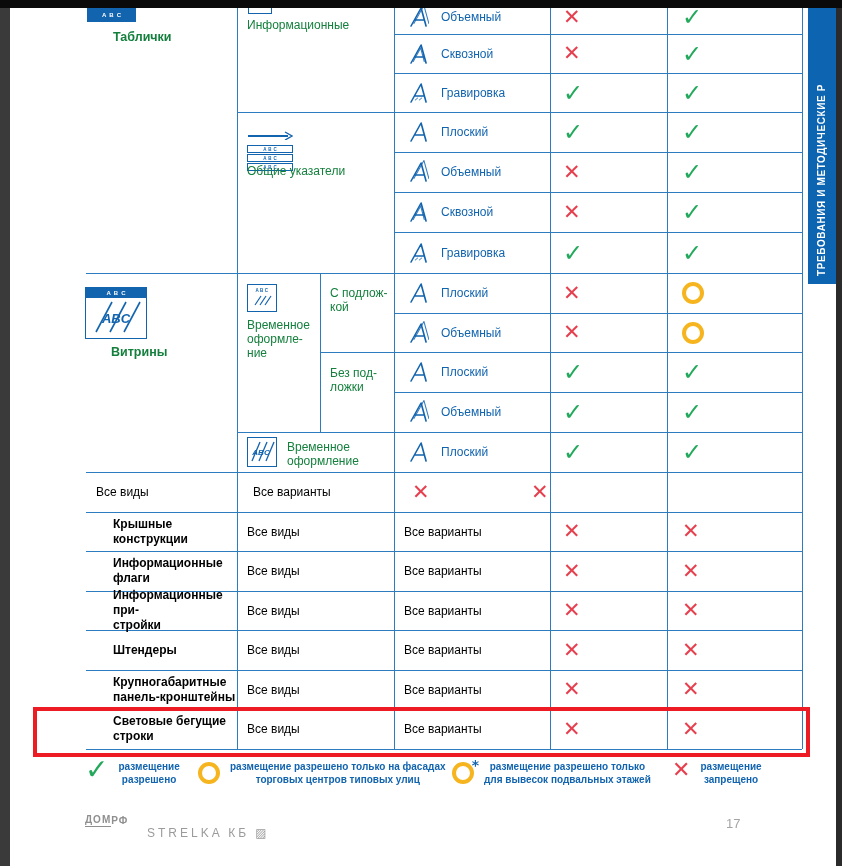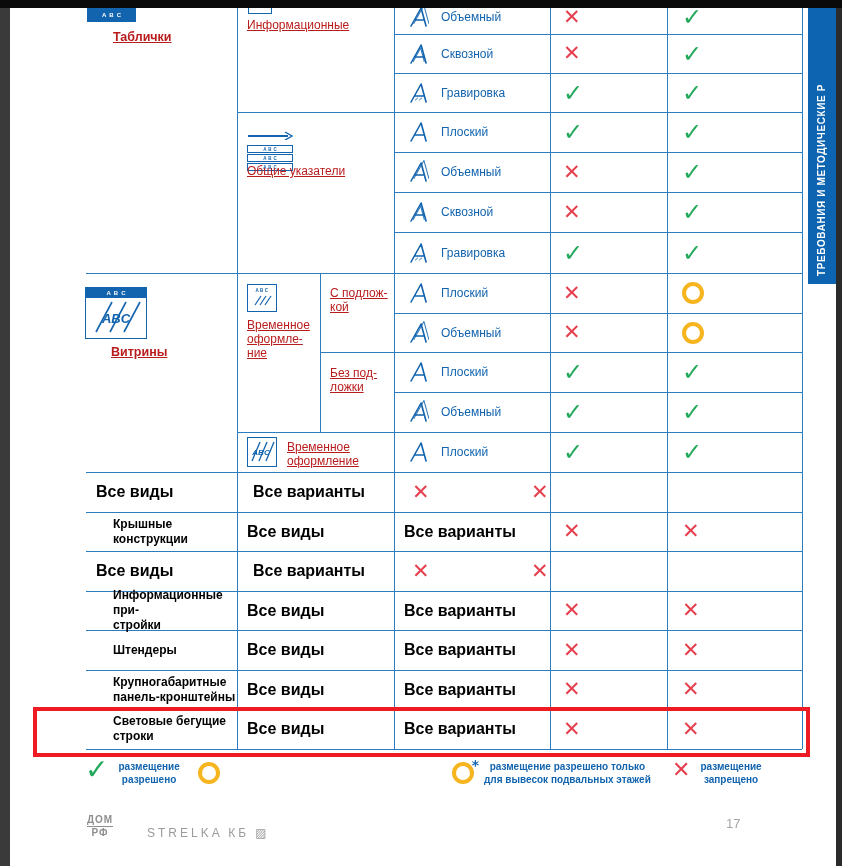--- a/index.html
+++ b/index.html
@@ -20,25 +20,25 @@
     background:#0d64b0;overflow:hidden;
   }
   .side-tab-text{
     position:absolute;bottom:8px;left:8px;
     writing-mode:vertical-rl;transform:rotate(180deg);
     color:#ffffff;font-size:10px;font-weight:700;letter-spacing:0.6px;white-space:nowrap;
   }
   .grid{position:absolute;left:0;top:0;pointer-events:none;}
   .grid line{stroke:#2e7cc0;stroke-width:1;shape-rendering:crispEdges;}
 
-  .cell{position:absolute;color:#b91c1c;text-decoration:underline;}
+  .cell{position:absolute;color:#15803d;}
   .pre{white-space:pre-line;}
   .cat-label{font-size:12.5px;font-weight:700;line-height:15px;margin-left:26px;}
   .sub-label{font-size:12px;font-weight:400;line-height:14px;}
-  .kinds{font-size:16px;font-weight:700;}
+  .kinds{font-size:12px;font-weight:400;}
 
   
   .plaque-icon{
     position:absolute;left:77px;top:0;width:49px;height:14px;background:#1264af;
     color:#fff;font-size:6px;font-weight:700;letter-spacing:3px;
     display:flex;align-items:center;justify-content:center;text-indent:3px;
   }
   
   .cut-box-icon{
     position:absolute;left:238px;top:0;width:24px;height:6px;
@@ -110,21 +110,21 @@
   .lg-item{position:absolute;display:flex;}
   .lg-text{font-size:10px;font-weight:700;color:#1264af;line-height:13px;white-space:pre-line;text-align:center;}
   .lg-mk{margin-right:10px;}
   .lg-check{font-size:28px;margin-top:-4px;}
   .lg-cross{font-size:22px;margin-top:-1px;}
   .lg-circ{margin-top:2px;}
 
   
   .logo{
     position:absolute;left:75px;top:806px;width:30px;
-    display:flex;flex-direction:column;align-items:center;
+    display:flex;flex-direction:row;align-items:center;
     color:#8f8f8f;font-size:10px;font-weight:900;line-height:11px;letter-spacing:1px;
   }
   .logo span:first-child{border-bottom:1.5px solid #8f8f8f;padding-bottom:1px;}
   .strelka{
     position:absolute;left:137px;top:818px;
     color:#9b9b9b;font-size:12px;font-weight:400;letter-spacing:3px;
   }
   .strelka .hatch{font-size:12px;letter-spacing:0;margin-left:6px;color:#9b9b9b;}
   .page-num{position:absolute;left:716px;top:808px;color:#a5a5a5;font-size:13px;}
 </style>
@@ -472,20 +472,23 @@
         <span class="kinds">Все варианты</span>
       </div>
     <div class="zone z-m1">
         <span class="mk mk-cross">✕</span>
       </div>
     <div class="zone z-m2">
         <span class="mk mk-cross">✕</span>
       </div>
   </div>
   <div class="srow" style="top:543px;height:40px;">
+    <div class="zone z-cat">
+        <span class="cat-label pre">Информационные флаги</span>
+      </div>
     <div class="zone z-kind">
         <span class="kinds">Все виды</span>
       </div>
     <div class="zone z-var">
         <span class="kinds">Все варианты</span>
       </div>
     <div class="zone z-m1">
         <span class="mk mk-cross">✕</span>
       </div>
     <div class="zone z-m2">
@@ -566,20 +569,22 @@
 
   <div class="highlight-box"></div>
 
   <div class="lg-item" style="left:75px;top:752px;">
     <span class="mk lg-mk lg-check mk-check">✓</span>
     <span class="lg-text">размещение
 разрешено</span>
   </div>
   <div class="lg-item" style="left:188px;top:752px;">
     <span class="mk lg-mk lg-circ mk-circle"></span>
+    <span class="lg-text">размещение разрешено только на фасадах
+торговых центров типовых улиц</span>
   </div>
   <div class="lg-item" style="left:442px;top:752px;">
     <span class="mk lg-mk lg-circ mk-circle_asterisk"></span>
     <span class="lg-text">размещение разрешено только
 для вывесок подвальных этажей</span>
   </div>
   <div class="lg-item" style="left:662px;top:752px;">
     <span class="mk lg-mk lg-cross mk-cross">✕</span>
     <span class="lg-text">размещение
 запрещено</span>

